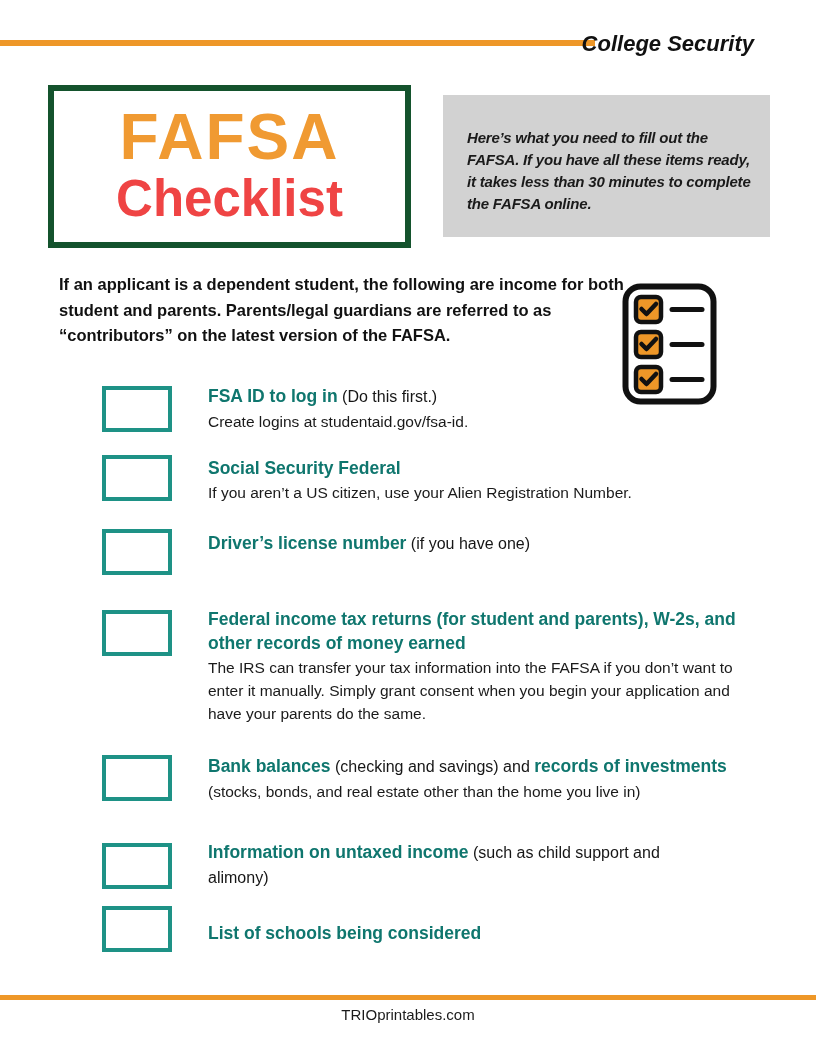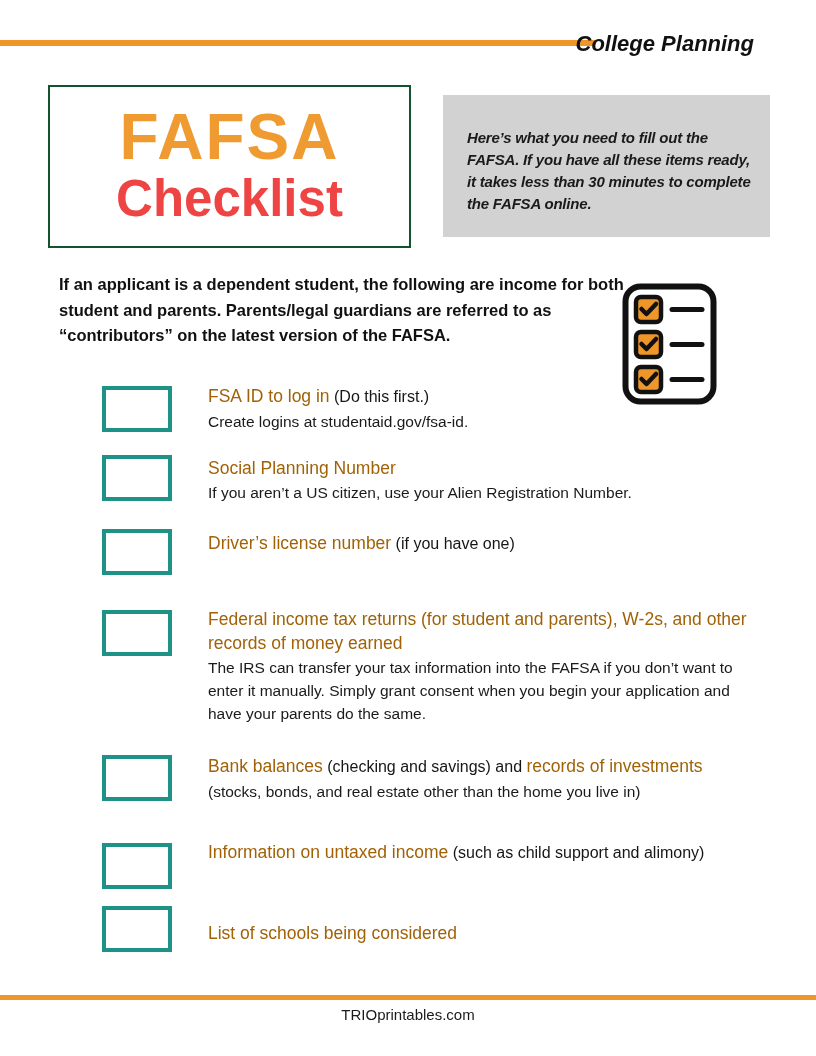--- a/index.html
+++ b/index.html
@@ -9,21 +9,21 @@
     font-family:"Liberation Sans", sans-serif; color:#111; overflow:hidden;
     margin:0 auto;
   }
   
   .top-rule { position:absolute; left:0; top:40px; width:595px; height:6px; background:#EE9728; }
   .brand { position:absolute; top:31px; right:62px; font-size:22px; font-weight:bold; font-style:italic; color:#111; }
 
   
   .title-box {
     position:absolute; left:48px; top:85px; width:363px; height:163px;
-    border:2px solid #14532d; background:#fff;
+    border:6px solid #14532d; background:#fff;
     display:flex; flex-direction:column; align-items:center; justify-content:center;
   }
   .title-main { font-size:64px; font-weight:800; color:#F09A32; letter-spacing:2px; line-height:1; }
   .title-sub  { font-size:51px; font-weight:800; color:#ef4444; line-height:1.1; margin-top:2px; }
 
   
   .note-box {
     position:absolute; left:443px; top:95px; width:327px; height:142px;
     background:#D2D2D2; padding:32px 8px 0 24px;
     font-size:15px; font-weight:bold; font-style:italic; letter-spacing:-0.2px;
@@ -40,21 +40,21 @@
   .clipboard { position:absolute; left:622px; top:283px; }
 
   
   .item { position:absolute; left:102px; width:662px; }
   .box {
     position:absolute; left:0; width:70px; height:46px;
     border:4px solid #1E9286; background:#fff; cursor:pointer;
   }
   .item-text { margin-left:106px; max-width:556px; }
   .hd { font-size:17.5px; line-height:24px; color:#111; }
-  .hd .em { color:#a16207; font-weight:normal;margin-top:36px; }
+  .hd .em { color:#0f766e; font-weight:bold;margin-top:36px; }
   .hd .nm { font-size:16px; color:#161616; }
   .sub { font-size:15.5px; line-height:23px; color:#1a1a1a; margin-top:1px; }
 
   .item:nth-child(1){top:384px}  .item:nth-child(1) .box{top:2px}
   .item:nth-child(2){top:456px}  .item:nth-child(2) .box{top:-1px}
   .item:nth-child(3){top:531px}  .item:nth-child(3) .box{top:-2px}
   .item:nth-child(4){top:607px}  .item:nth-child(4) .box{top:3px}
   .item:nth-child(5){top:754px}  .item:nth-child(5) .box{top:1px}
   .item:nth-child(6){top:840px}  .item:nth-child(6) .box{top:3px}
   .item:nth-child(7){top:921px}  .item:nth-child(7) .box{top:-15px}
@@ -63,21 +63,21 @@
   
   .footer-rule { position:absolute; left:0; top:995px; width:816px; height:5px; background:#EE9728; }
   .footer-text { position:absolute; left:0; top:1006px; width:816px; text-align:center; font-size:15px; color:#1a1a1a; }
 </style>
 </head>
 <body>
 
 <div class="page">
 
   <div class="top-rule"></div>
-  <div class="brand">College Planning</div>
+  <div class="brand">College Security</div>
 
   <div class="title-box">
     <div class="title-main">FAFSA</div>
     <div class="title-sub">Checklist</div>
   </div>
 
   <div class="note-box">Here’s what you need to fill out the FAFSA. If you have all these items ready, it takes less than 30 minutes to complete the FAFSA online.</div>
 
   <div class="intro">If an applicant is a dependent student, the following are income for both student and parents. Parents/legal guardians are referred to as “contributors” on the latest version of the FAFSA.</div>
 
@@ -101,21 +101,21 @@
       <div class="item">
         <div class="box"></div>
         <div class="item-text">
           <div class="hd"><span class="em">FSA ID to log in</span><span class="nm"> (Do this first.)</span></div>
           <div class="sub">Create logins at studentaid.gov/fsa-id.</div>
         </div>
       </div>
       <div class="item">
         <div class="box"></div>
         <div class="item-text">
-          <div class="hd"><span class="em">Social Planning Number</span></div>
+          <div class="hd"><span class="em">Social Security Federal</span></div>
           <div class="sub">If you aren’t a US citizen, use your Alien Registration Number.</div>
         </div>
       </div>
       <div class="item">
         <div class="box"></div>
         <div class="item-text">
           <div class="hd"><span class="em">Driver’s license number</span><span class="nm"> (if you have one)</span></div>
         </div>
       </div>
       <div class="item">

